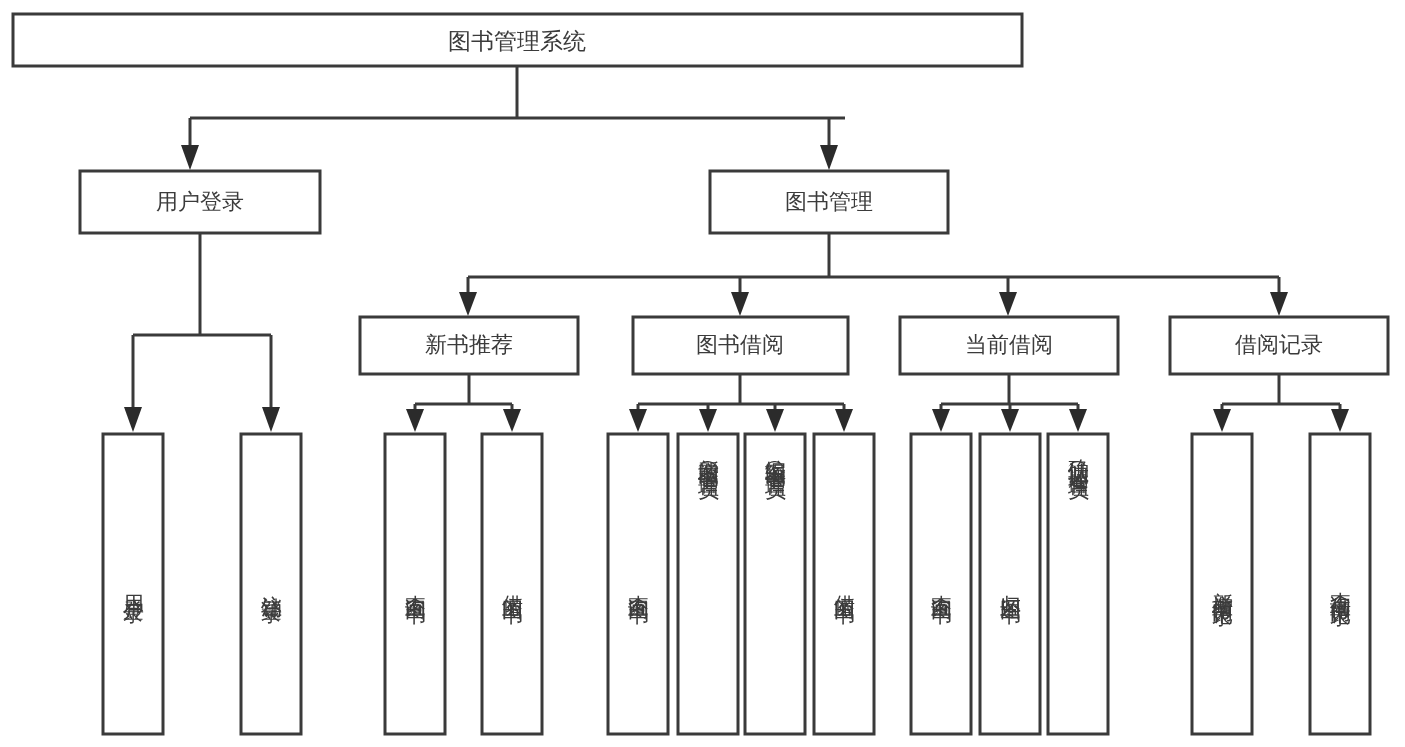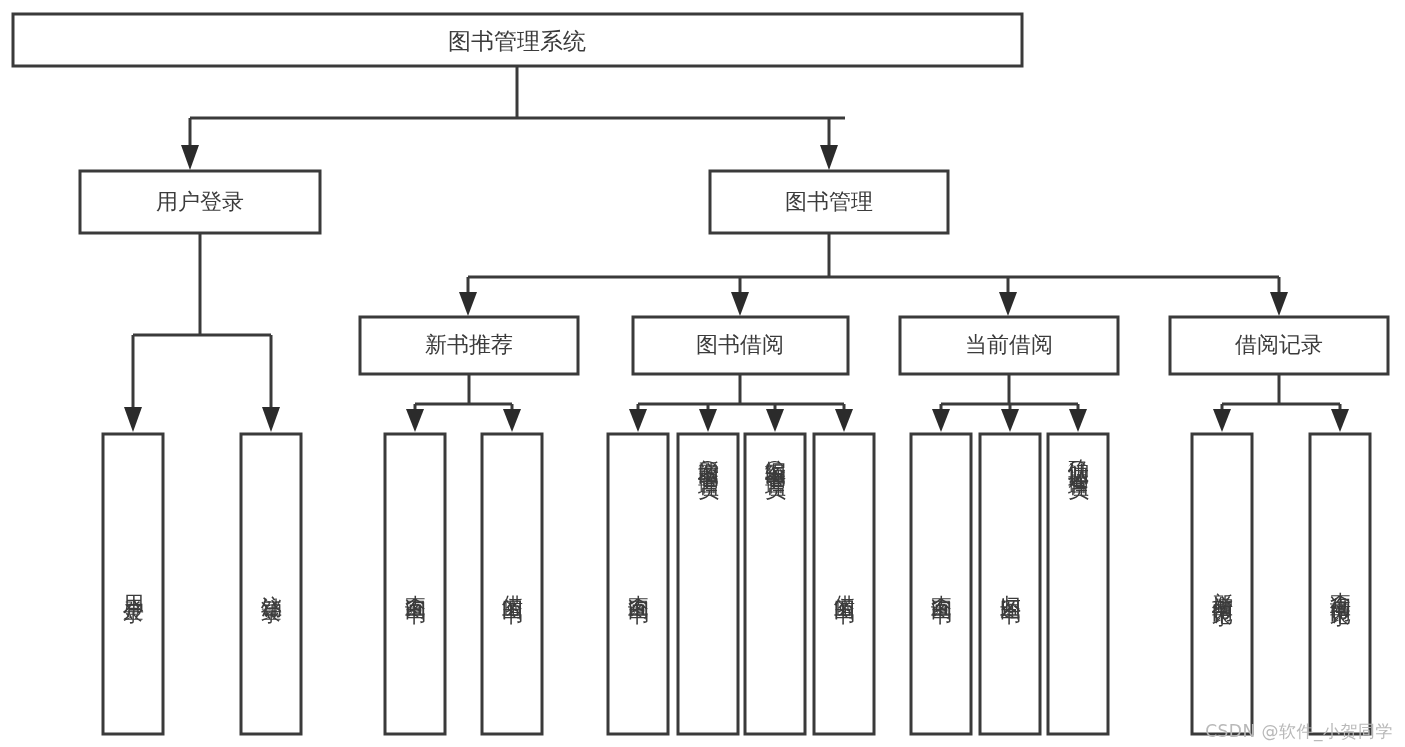--- a/index.html
+++ b/index.html
@@ -244,14 +244,13 @@
   <div class="leaf-label-wrap" style="left:1048px; top:434px; width:60px; height:300px; align-items:flex-start;">
     <span class="leaf-label" style="margin-top:8px;">确认归还（管理员）</span>
   </div>
   <div class="leaf-label-wrap" style="left:1192px; top:434px; width:60px; height:300px;">
     <span class="leaf-label">新增借阅记录</span>
   </div>
   <div class="leaf-label-wrap" style="left:1310px; top:434px; width:60px; height:300px;">
     <span class="leaf-label">查询借阅记录</span>
   </div>
 
-  <div class="watermark">CSDN @软件_小贺同学</div>
 </div>
 
 </body></html>

